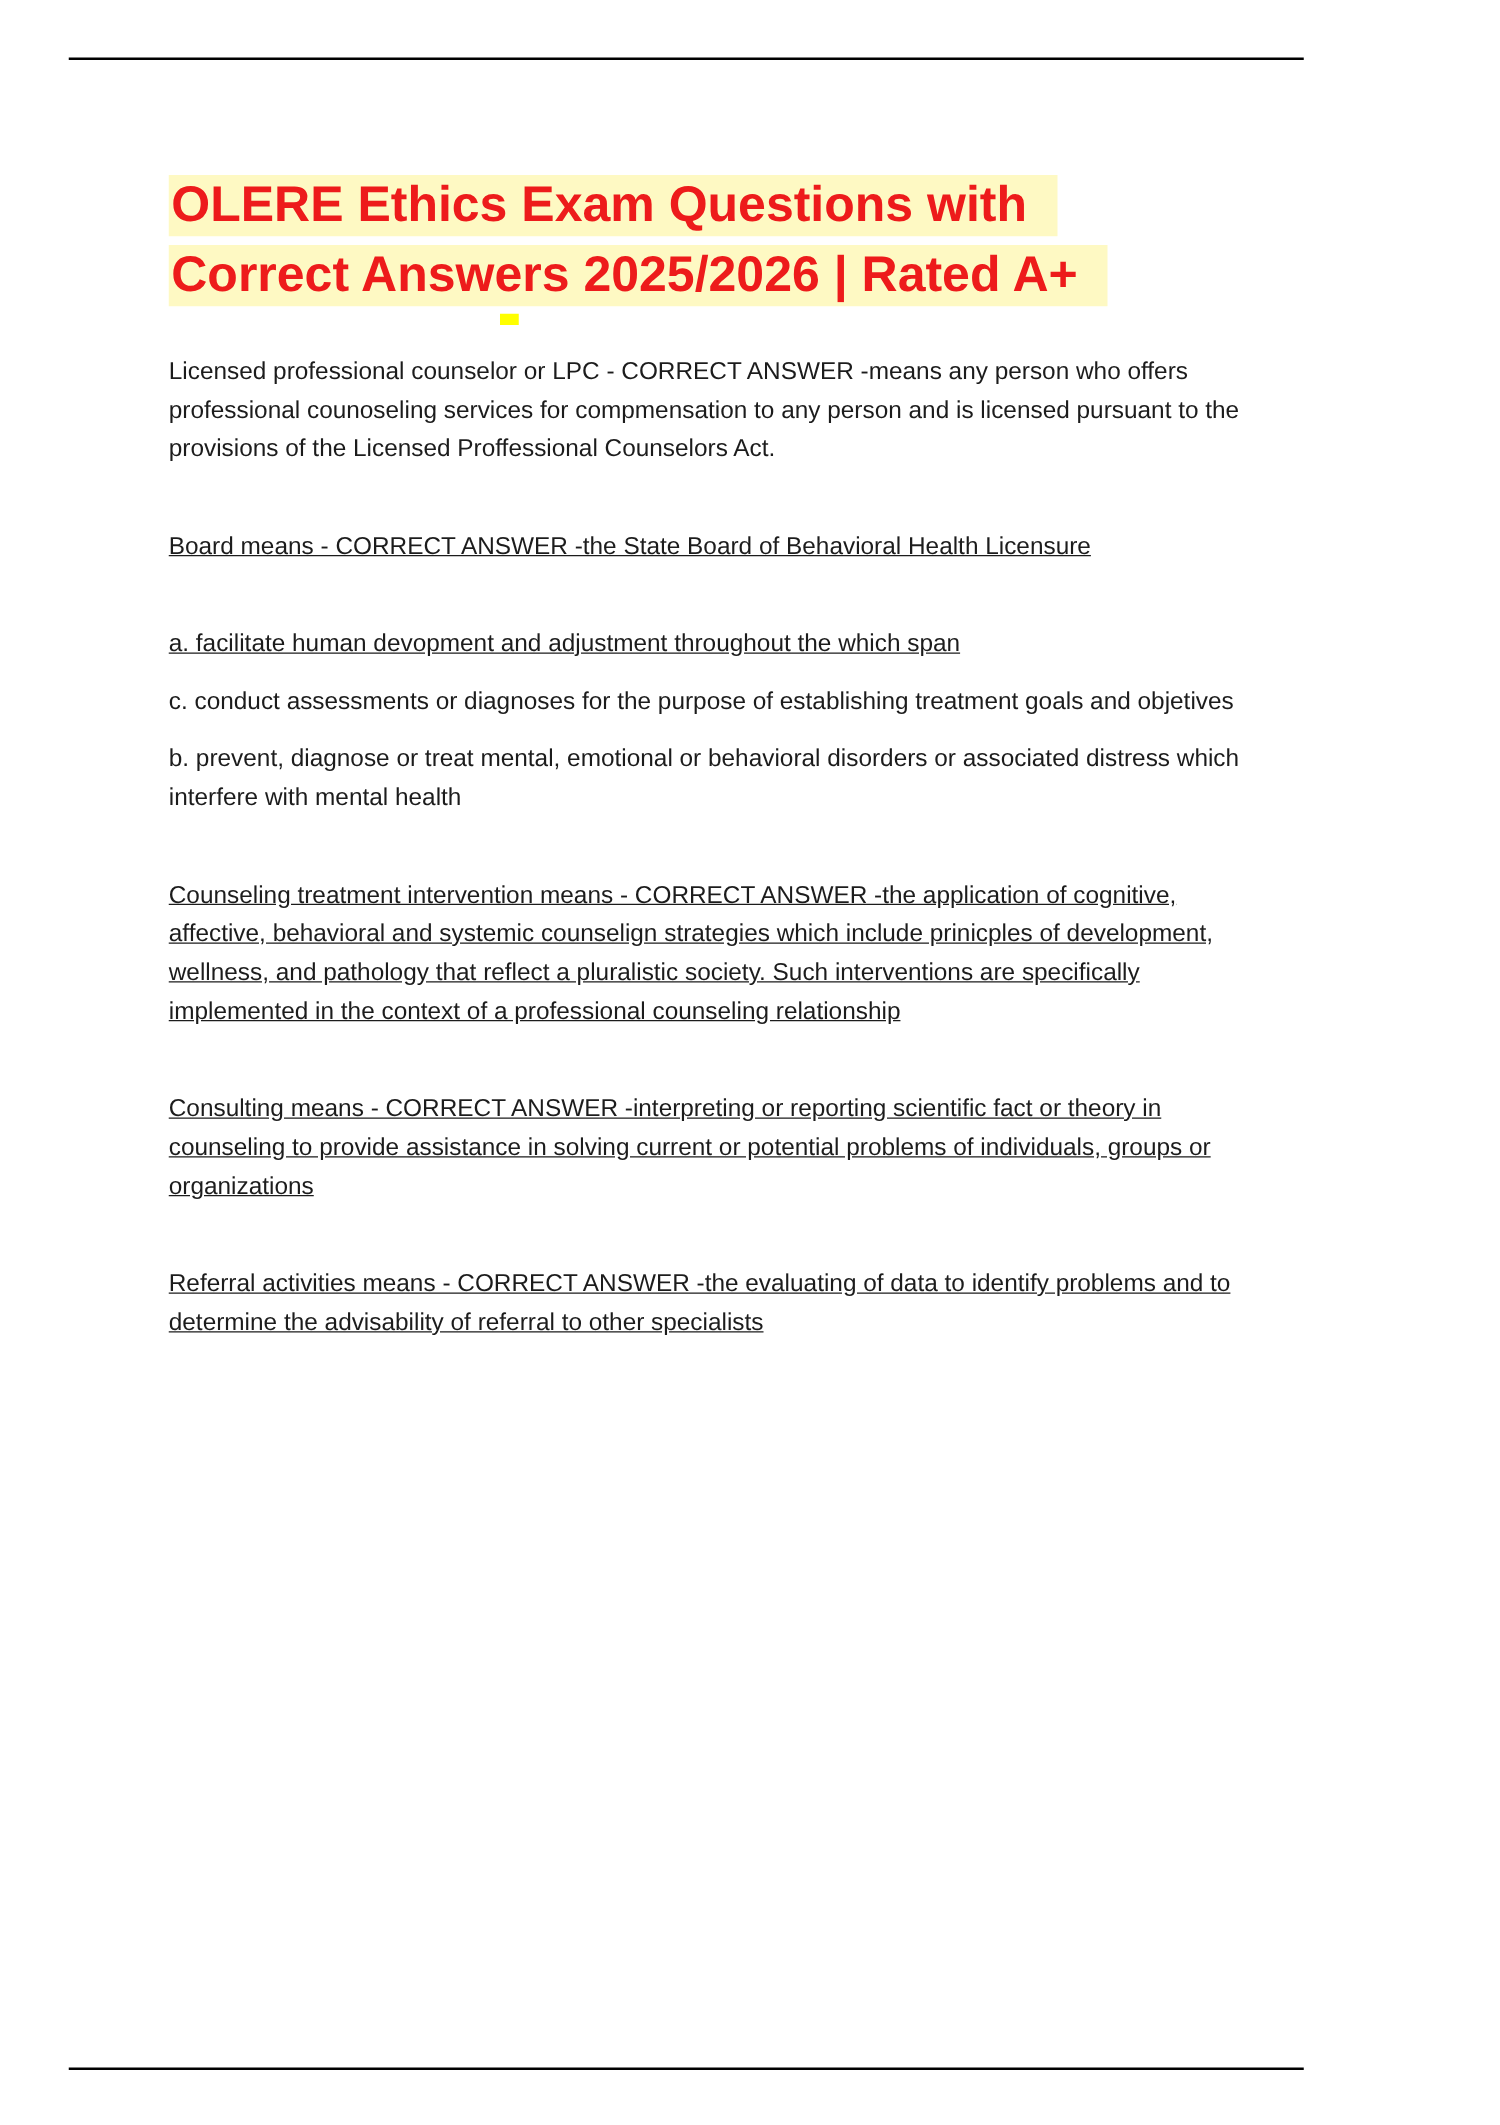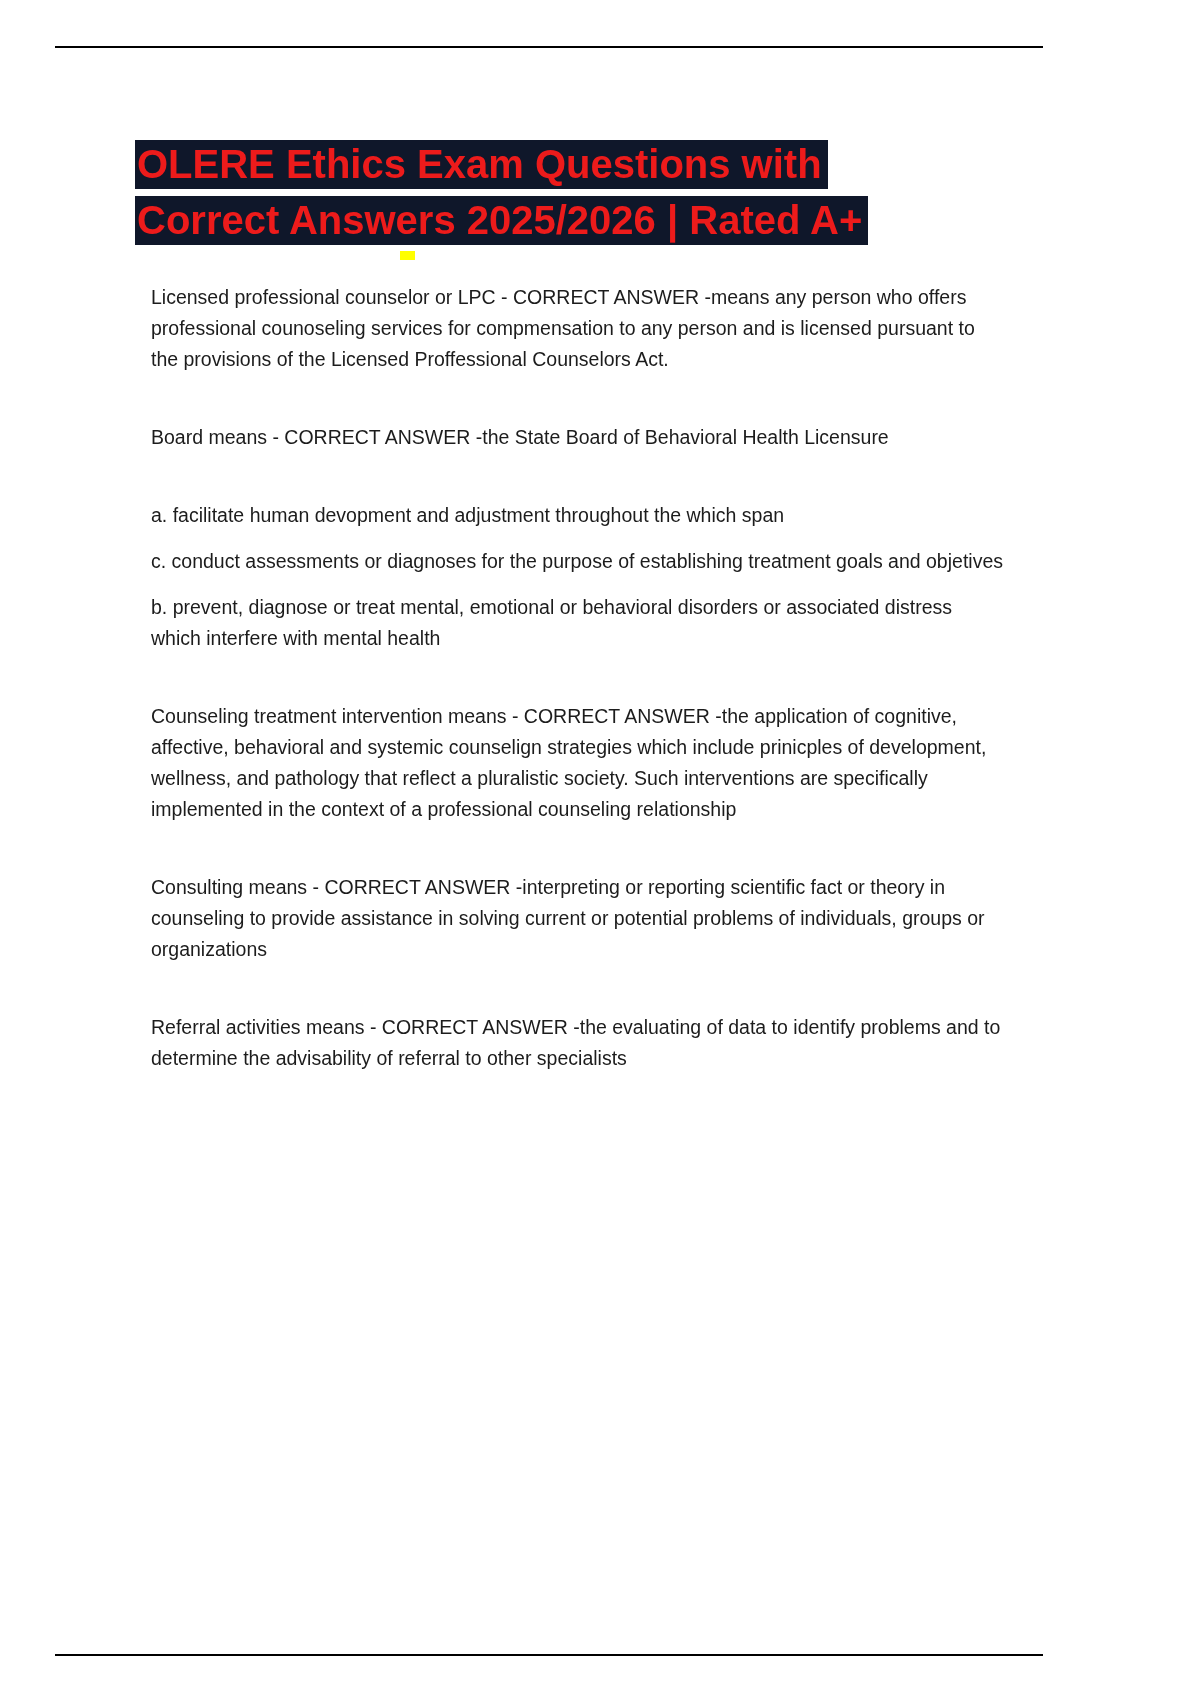--- a/index.html
+++ b/index.html
@@ -33,44 +33,45 @@
 
   .doc-title {
     font-size: 40px;
     line-height: 56px;
     font-weight: bold;
     color: #ed1b1b;
     letter-spacing: 0px;
   }
   .doc-title .title-line { display: block; }
   .doc-title .hl {
-    background: #0f172a;
-    padding: 2px 6px 3px 2px;
+    background: #fef9c3;
+    padding: 2px 24px 3px 2px;
   }
 
   .title-stub {
     width: 15px;
     height: 9px;
     background: #ffff00;
     margin: 3px 0 0 265px;
   }
 
   .body-text {
     margin-top: 22px;
     color: #1c1c1c;
     font-size: 19.5px;
     line-height: 31px;
   }
 
   .body-text p {
-    margin: 0 0 15px 16px;
+    margin: 0 0 15px 0;
   }
 
   .body-text p.sep {
     margin-top: 47px;
+    text-decoration: underline;
   }
 </style>
 </head>
 <body>
 
 <div class="page">
 
   <div class="rule rule-top"></div>
 
   <div class="content">

